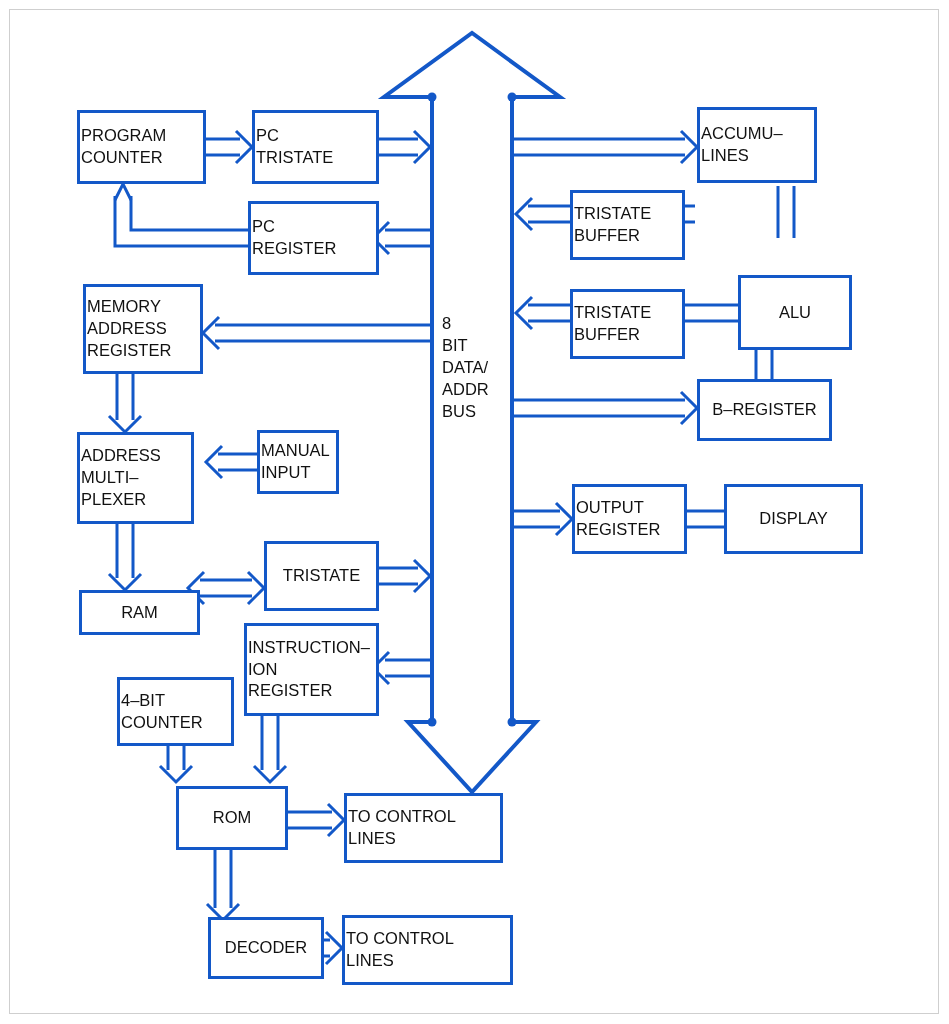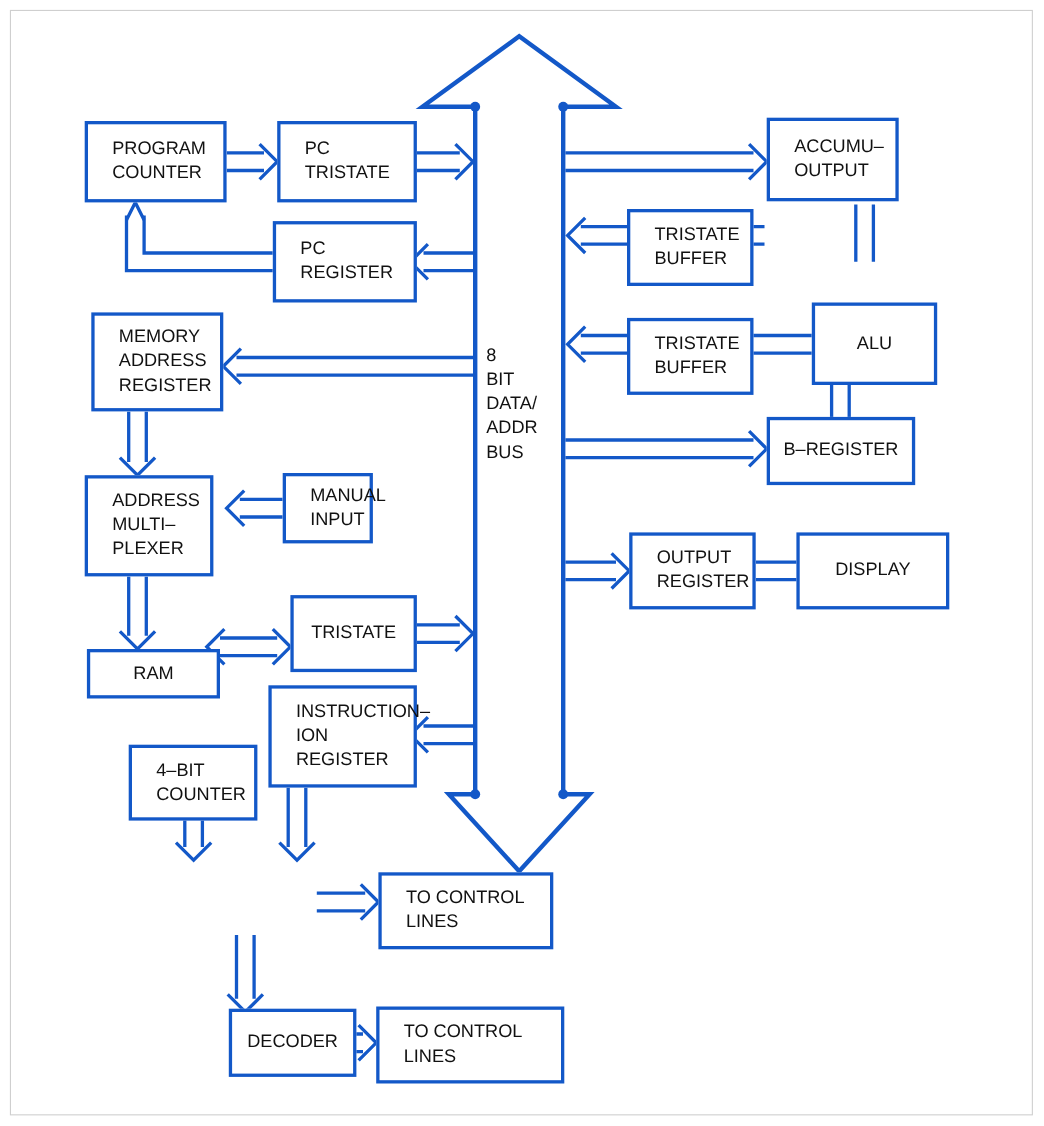--- a/index.html
+++ b/index.html
@@ -29,21 +29,21 @@
     position: absolute;
     box-sizing: border-box;
     border: 3px solid #1358c8;
     background: #ffffff;
     color: #111111;
     font-size: 16.5px;
     line-height: 1.32;
     display: flex;
     flex-direction: column;
     justify-content: center;
-    padding-left: 22px;
+    padding-left: 1px;
     padding-right: 4px;
     white-space: pre-line;
     z-index: 4;
   }
   .box.center {
     align-items: center;
     padding-left: 4px;
   }
   .label {
     position: absolute;
@@ -188,31 +188,32 @@
 
   <div class="box center" style="left:264px; top:541px; width:115px; height:70px;">TRISTATE</div>
 
   <div class="box" style="left:117px; top:677px; width:117px; height:69px;">4–BIT
 COUNTER</div>
 
   <div class="box" style="left:244px; top:623px; width:135px; height:93px;">INSTRUCTION–
 ION
 REGISTER</div>
 
+  <div class="box center" style="left:176px; top:786px; width:112px; height:64px;">ROM</div>
 
   <div class="box center" style="left:172px; top:917px; width:116px; height:62px;margin-left:36px;">DECODER</div>
 
   <div class="box" style="left:344px; top:793px; width:159px; height:70px;">TO CONTROL
 LINES</div>
 
   <div class="box" style="left:342px; top:915px; width:171px; height:70px;">TO CONTROL
 LINES</div>
 
   <div class="box" style="left:697px; top:107px; width:120px; height:76px;">ACCUMU–
-OUTPUT</div>
+LINES</div>
 
   <div class="box" style="left:570px; top:190px; width:115px; height:70px;">TRISTATE
 BUFFER</div>
 
   <div class="box" style="left:570px; top:289px; width:115px; height:70px;">TRISTATE
 BUFFER</div>
 
   <div class="box center" style="left:738px; top:240px; width:114px; height:75px;margin-top:35px;">ALU</div>
 
   <div class="box center" style="left:697px; top:379px; width:135px; height:62px;">B–REGISTER</div>

